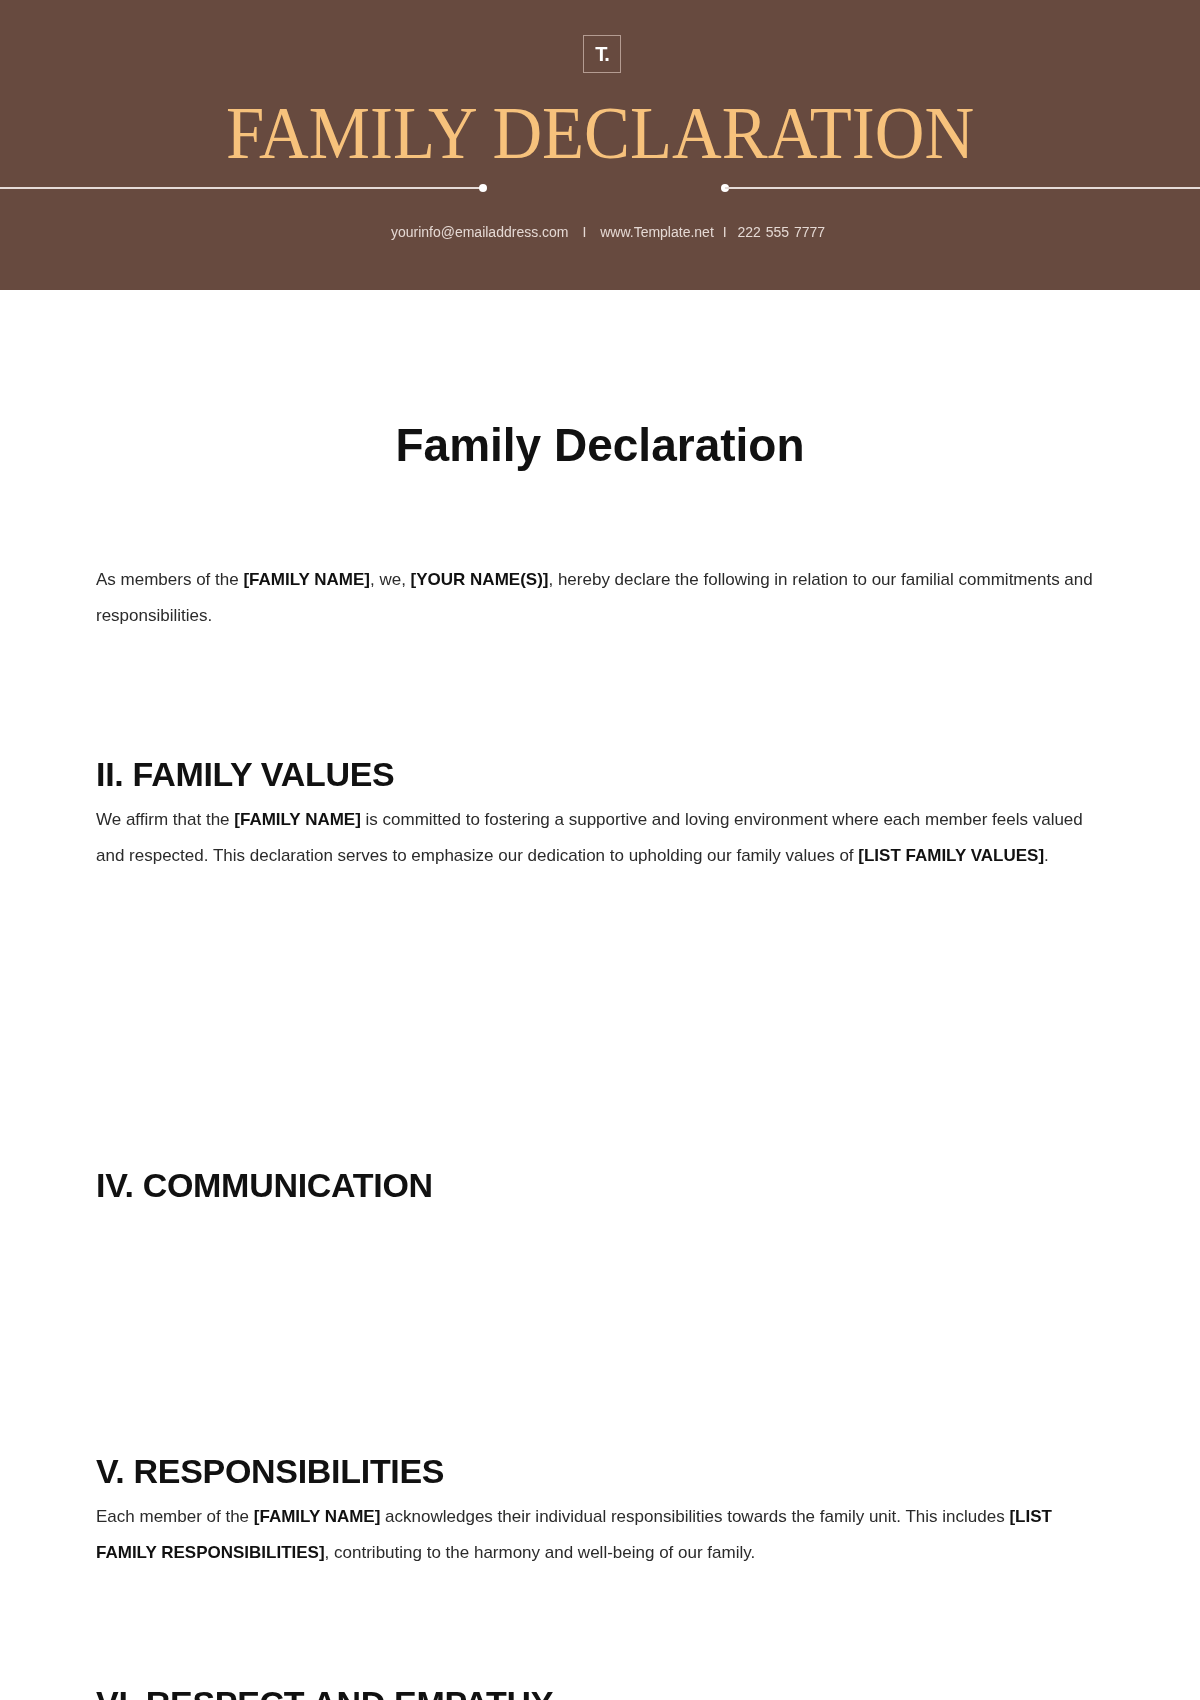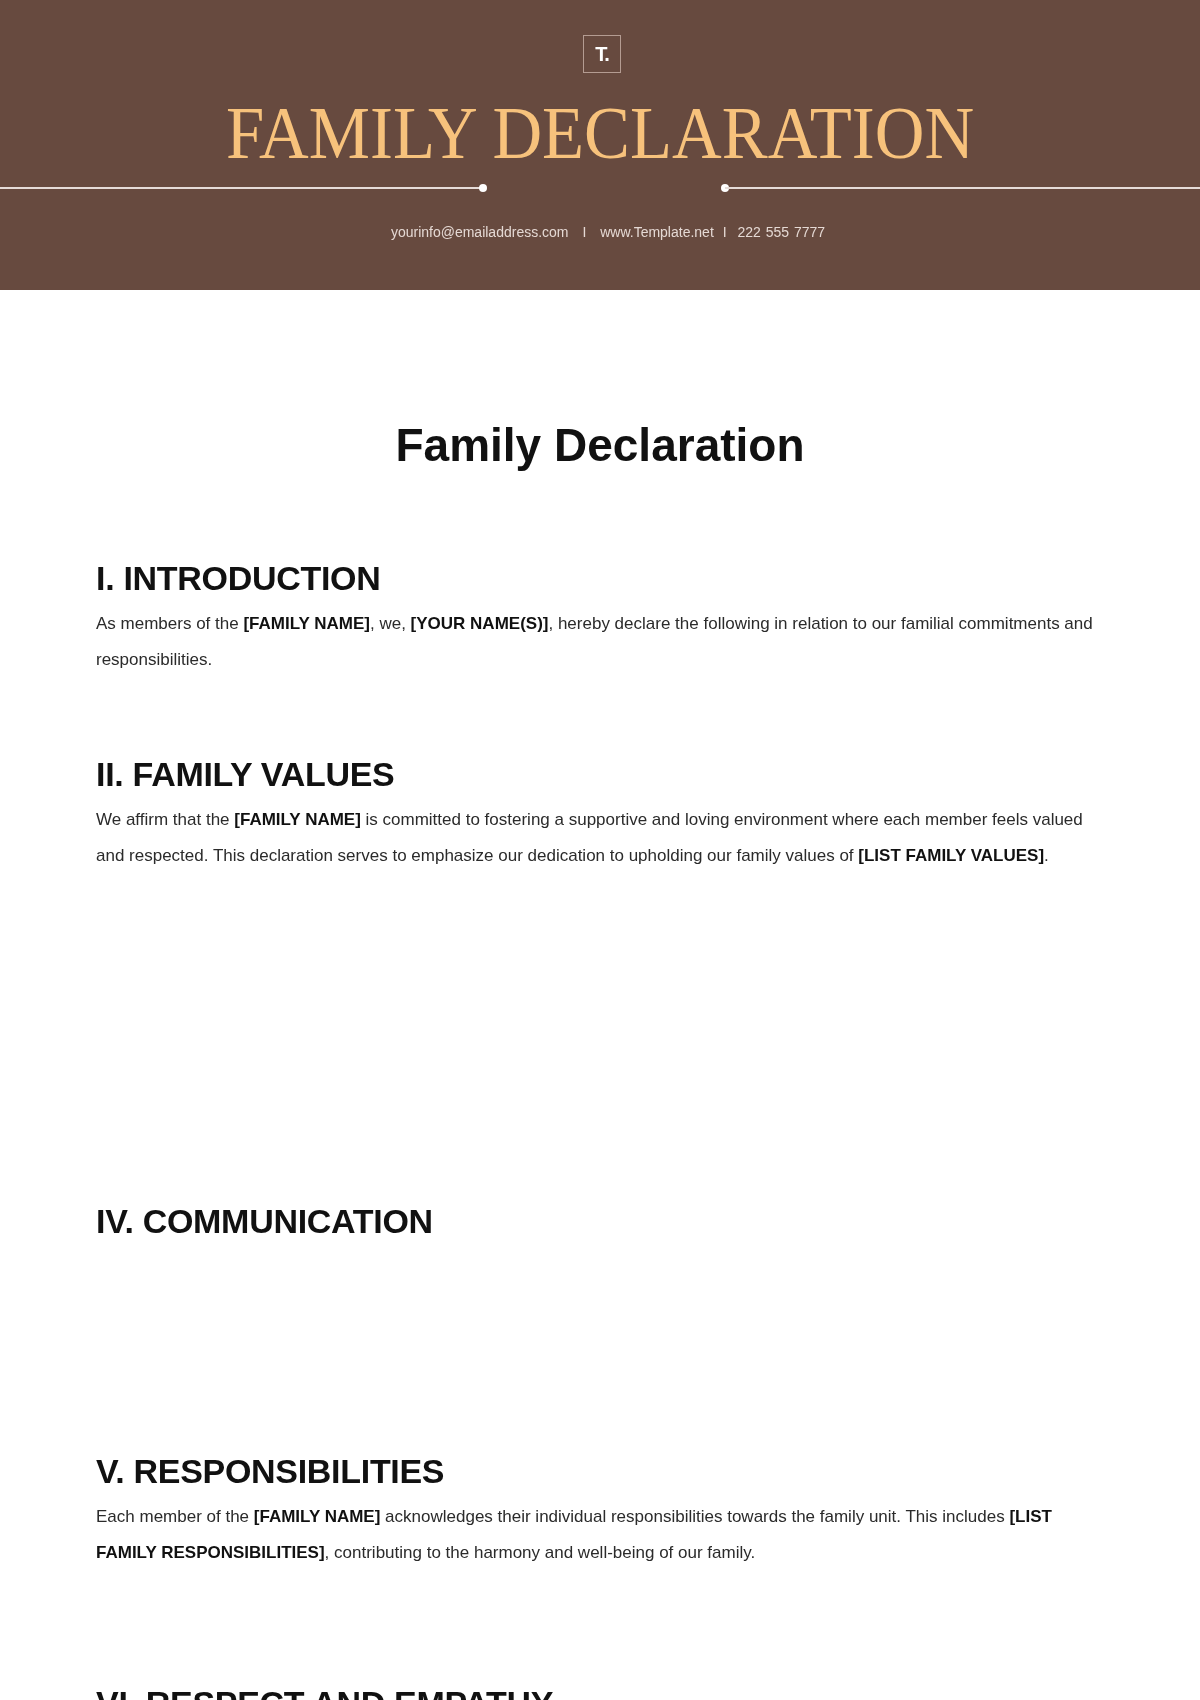--- a/index.html
+++ b/index.html
@@ -43,33 +43,32 @@
     <span class="sep">I</span>
     <span>www.Template.net</span>
     <span class="sep" style="margin:0 6px 0 4px">I</span>
     <span>222 555 7777</span>
   </div>
 </div>
 
 <h1 class="doc-title">Family Declaration</h1>
 
 <div class="section" style="top:556px">
-  <h2>I. INTRODUCTION</h2>
   <p>As members of the <b>[FAMILY NAME]</b>, we, <b>[YOUR NAME(S)]</b>, hereby declare the following in relation to our familial commitments and responsibilities.</p>
 </div>
 
 <div class="section" style="top:752px">
   <h2>II. FAMILY VALUES</h2>
   <p>We affirm that the <b>[FAMILY NAME]</b> is committed to fostering a supportive and loving environment where each member feels valued and respected. This declaration serves to emphasize our dedication to upholding our family values of <b>[LIST FAMILY VALUES]</b>.</p>
 </div>
 
 <div class="section" style="top:984px">
 </div>
 
-<div class="section" style="top:1199px">
+<div class="section" style="top:1163px">
   <h2>IV. COMMUNICATION</h2>
 </div>
 
 <div class="section" style="top:1449px">
   <h2>V. RESPONSIBILITIES</h2>
   <p>Each member of the <b>[FAMILY NAME]</b> acknowledges their individual responsibilities towards the family unit. This includes <b>[LIST FAMILY RESPONSIBILITIES]</b>, contributing to the harmony and well-being of our family.</p>
 </div>
 
 <div class="section" style="top:1681px">
   <h2>VI. RESPECT AND EMPATHY</h2>

